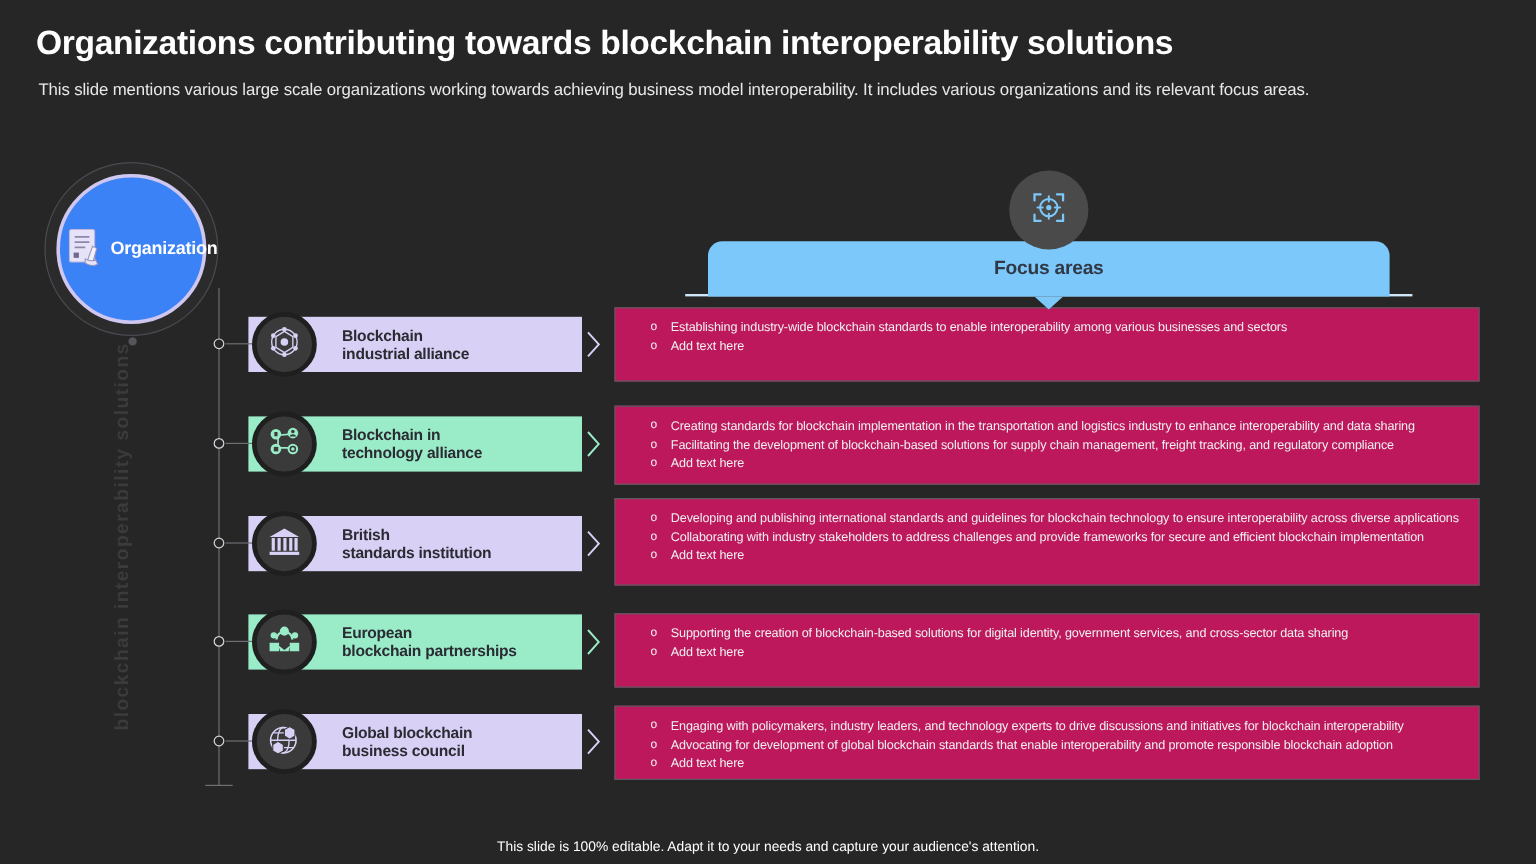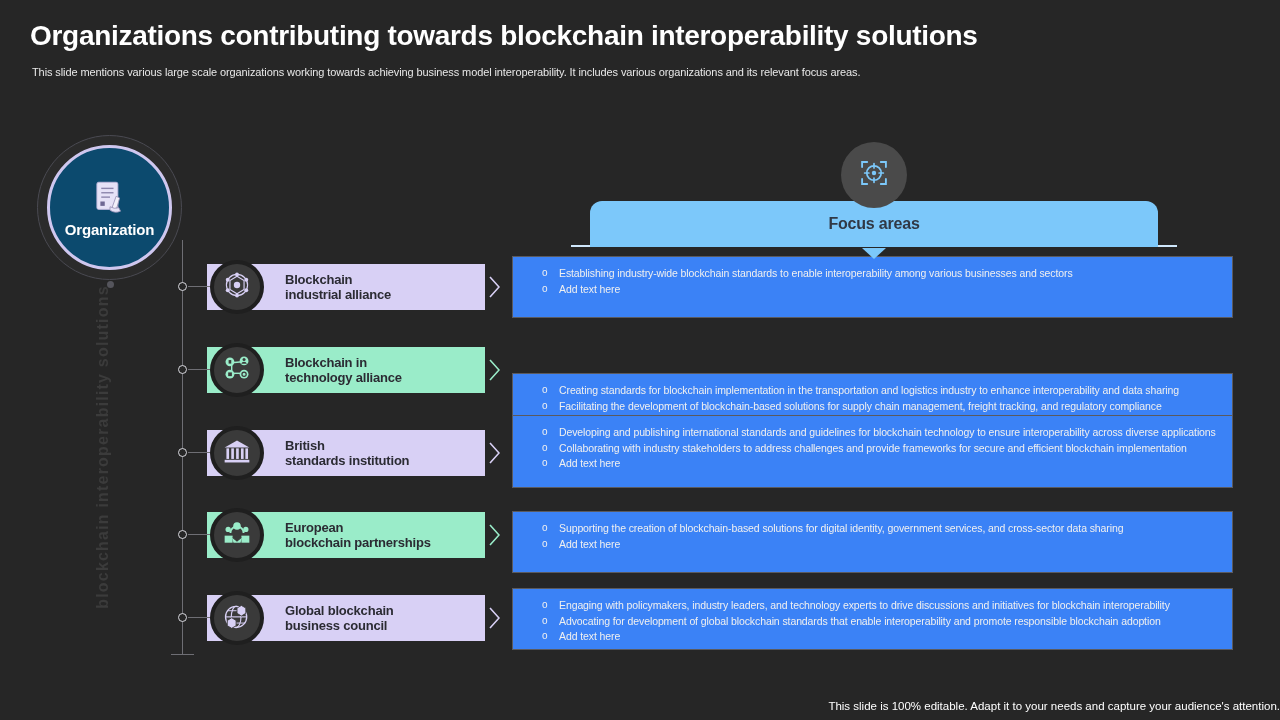--- a/index.html
+++ b/index.html
@@ -12,35 +12,35 @@
   .slide { position: relative; width: 1280px; height: 720px; background: #262626; }
 
   
   .title {
     position: absolute; left: 30px; top: 20px; width: 1225px;
     font-size: 28px; font-weight: bold; color: #ffffff;
     letter-spacing: -0.3px; white-space: nowrap;
   }
   .subtitle {
     position: absolute; left: 32px; top: 66px; width: 1200px;
-    font-size: 11px; color: #e8e8e8; letter-spacing: -0.1px;
+    font-size: 14px; color: #e8e8e8; letter-spacing: -0.1px;
   }
 
   
   .org-outer {
     position: absolute; left: 37px; top: 135px;
     width: 145px; height: 145px; border-radius: 50%;
     border: 1px solid #4a4a52; background: #2b2b2b;
   }
   .org-inner {
     position: absolute; left: 47px; top: 145px;
     width: 125px; height: 125px; border-radius: 50%;
-    border: 3px solid #cfc7ef; background: #0c4a6e;
-    display: flex; flex-direction: column;
-    align-items: center; justify-content: center;
+    border: 3px solid #cfc7ef; background: #3b82f6;
+    display: flex; 
+    align-items: center; justify-content: flex-start;
   }
   .org-icon { width: 42px; height: 42px; margin-bottom: 2px; }
   .org-label {
     font-size: 15px; font-weight: bold; color: #ffffff;
     letter-spacing: -0.2px;
   }
   .org-dot {
     position: absolute; left: 107px; top: 281px;
     width: 7px; height: 7px; border-radius: 50%; background: #55555c;
   }
@@ -121,37 +121,37 @@
     width: 606px; height: 2px; background: #cfe7fb; z-index: 1;
   }
   .fa-notch {
     position: absolute; left: 862px; top: 245px;
     width: 24px; height: 11px; z-index: 4;
   }
 
   
   .fa-box {
     position: absolute; left: 512px; width: 721px;
-    border: 1px solid #5a5a5f; background: #3b82f6;
+    border: 1px solid #5a5a5f; background: #be185d;
   }
   .fa-list { margin: 0; padding: 9px 10px 9px 10px; list-style: none; }
   .fa-item {
     position: relative; padding-left: 36px;
     font-size: 10.5px; color: #f0f0f0; line-height: 14.5px;
     letter-spacing: -0.1px; margin-bottom: 1px;
   }
   .fa-item::before {
     content: "o"; position: absolute; left: 19px; top: 0;
     font-size: 10px; color: #f0f0f0;
   }
 
   
   .footer {
     position: absolute; left: 0; top: 700px; width: 1280px;
-    text-align: right; font-size: 11.5px; color: #ffffff;
+    text-align: center; font-size: 11.5px; color: #ffffff;
   }
 </style>
 </head>
 <body>
 
 <div class="slide">
 
   <div class="title">Organizations contributing towards blockchain interoperability solutions</div>
   <div class="subtitle">This slide mentions various large scale organizations working towards achieving business model interoperability. It includes various organizations and its relevant focus areas.</div>
 
@@ -343,21 +343,21 @@
 <div class="node-ring" style="top: 282px;"></div>
     <div class="node-stub" style="top: 286px;"></div>
     <div class="fa-box" style="top: 256px; height: 62px;">
       <ul class="fa-list">
         <li class="fa-item">Establishing  industry-wide blockchain standards to enable interoperability among various businesses and sectors</li>
         <li class="fa-item">Add text here</li>
       </ul>
     </div>
     <div class="node-ring" style="top: 365px;"></div>
     <div class="node-stub" style="top: 369px;"></div>
-    <div class="fa-box" style="top: 338px; height: 66px; margin-top: 35px;">
+    <div class="fa-box" style="top: 338px; height: 66px;">
       <ul class="fa-list">
         <li class="fa-item">Creating standards for blockchain implementation  in the transportation and logistics industry to enhance interoperability and data sharing</li>
         <li class="fa-item">Facilitating the development  of blockchain-based solutions for supply chain management,  freight tracking, and regulatory compliance</li>
         <li class="fa-item">Add text here</li>
       </ul>
     </div>
     <div class="node-ring" style="top: 448px;"></div>
     <div class="node-stub" style="top: 452px;"></div>
     <div class="fa-box" style="top: 415px; height: 73px;">
       <ul class="fa-list">

